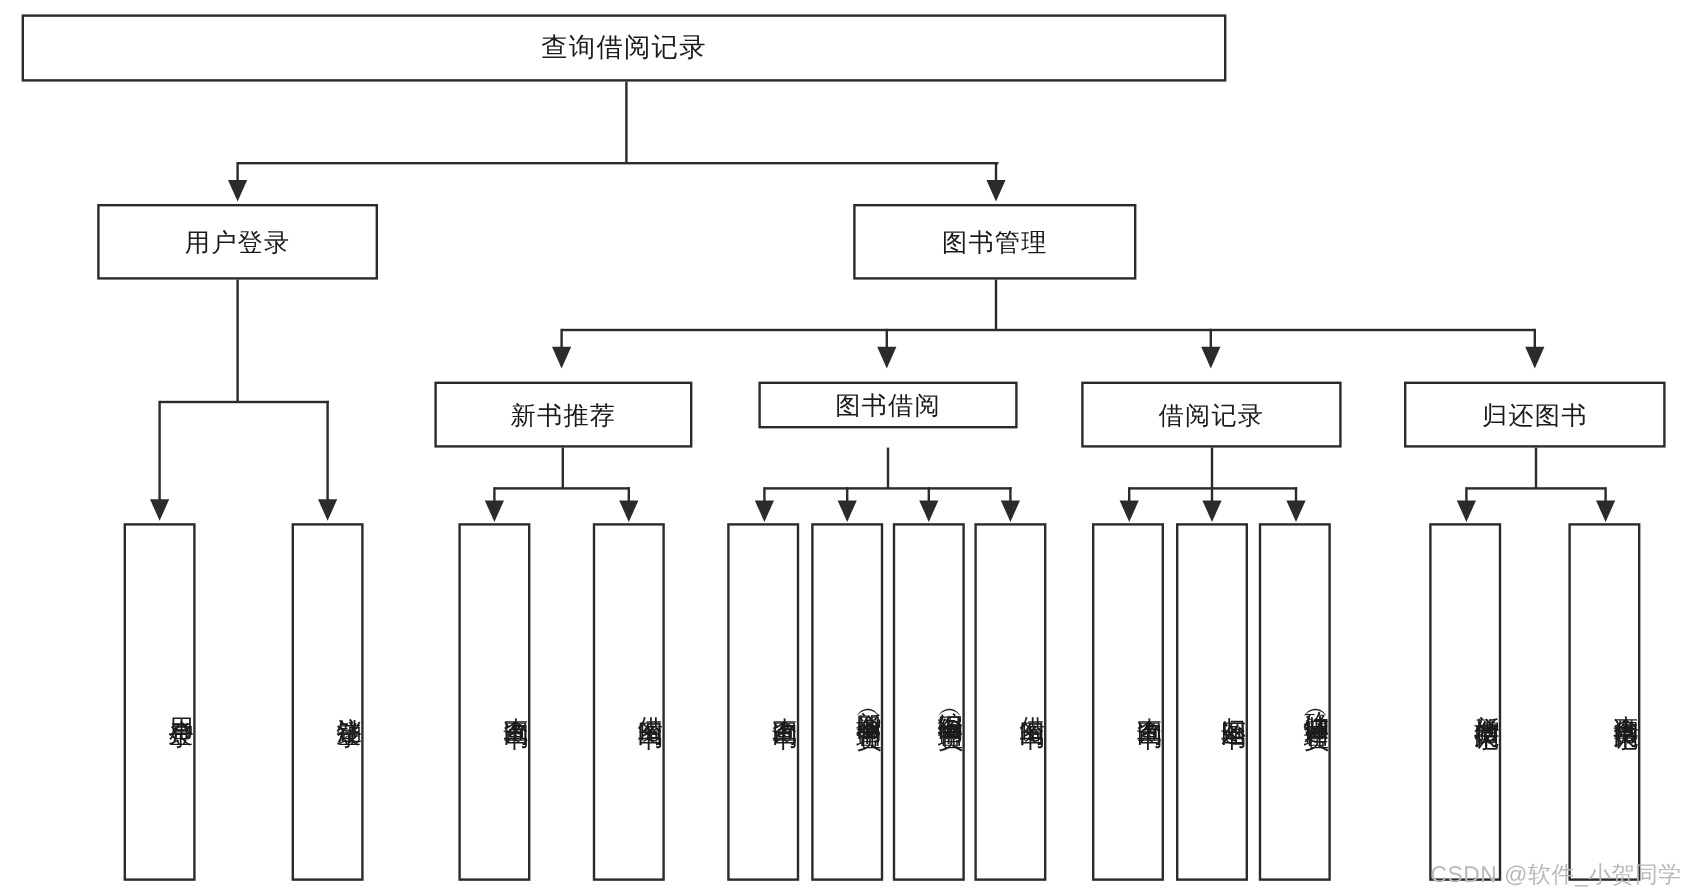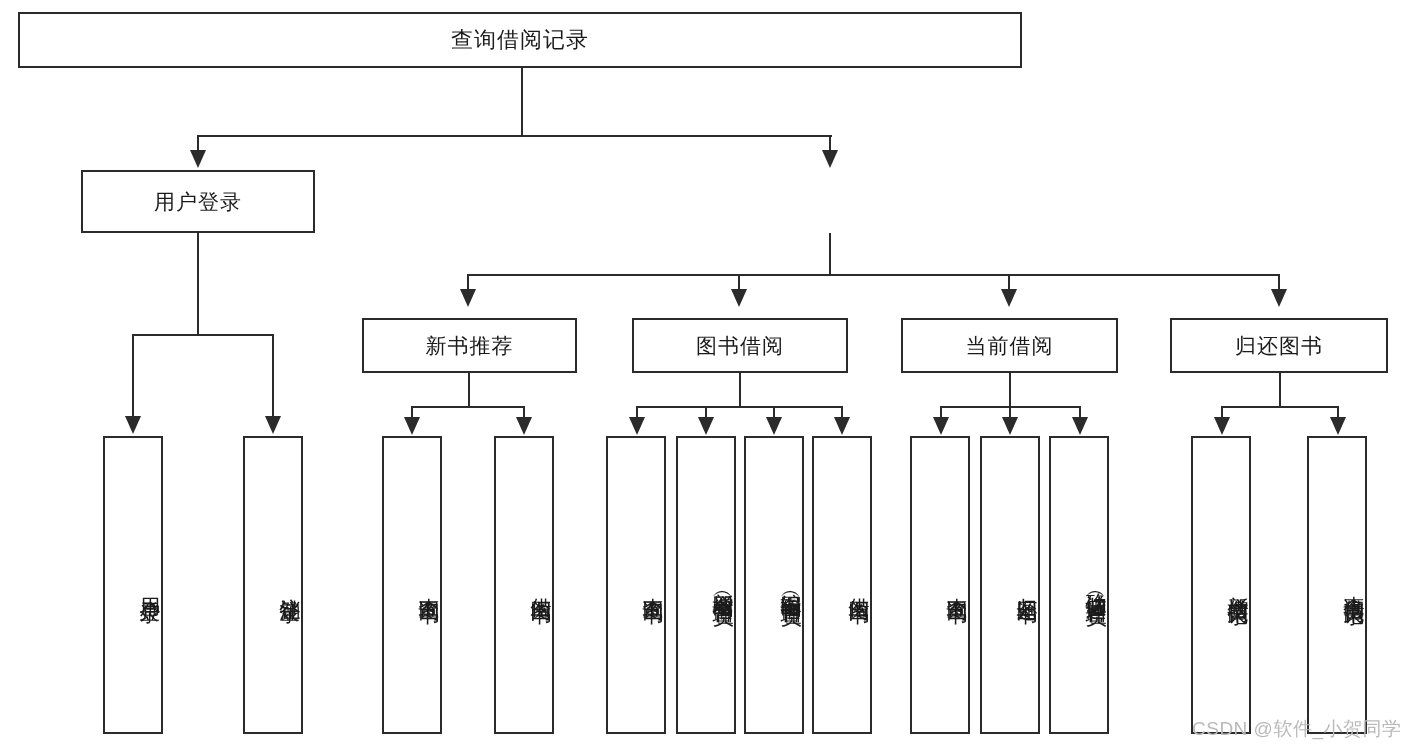--- a/index.html
+++ b/index.html
@@ -85,20 +85,23 @@
   <div class="edge v" style="left:521px; top:68px; width:2px; height:68px;"></div>
   <div class="edge h" style="left:198px; top:135px; width:634px; height:2px;"></div>
   <div class="edge v" style="left:197px; top:135px; width:2px; height:18px;"></div>
   <div class="arrow" style="left:190px; top:150px;"></div>
   <div class="edge v" style="left:829px; top:135px; width:2px; height:18px;"></div>
   <div class="arrow" style="left:822px; top:150px;"></div>
 
   <div class="node horiz" style="left:81px; top:170px; width:234px; height:63px;">
     <span>用户登录</span>
   </div>
+  <div class="node horiz" style="left:711px; top:170px; width:236px; height:63px;">
+    <span>图书管理</span>
+  </div>
 
   <div class="edge v" style="left:197px; top:233px; width:2px; height:102px;"></div>
   <div class="edge h" style="left:133px; top:334px; width:141px; height:2px;"></div>
   <div class="edge v" style="left:132px; top:334px; width:2px; height:84px;"></div>
   <div class="arrow" style="left:125px; top:416px;"></div>
   <div class="edge v" style="left:272px; top:334px; width:2px; height:84px;"></div>
   <div class="arrow" style="left:265px; top:416px;"></div>
 
   <div class="edge v" style="left:829px; top:233px; width:2px; height:42px;"></div>
   <div class="edge h" style="left:468px; top:274px; width:811px; height:2px;"></div>
@@ -107,25 +110,25 @@
   <div class="edge v" style="left:738px; top:274px; width:2px; height:18px;"></div>
   <div class="arrow" style="left:731px; top:289px;"></div>
   <div class="edge v" style="left:1008px; top:274px; width:2px; height:18px;"></div>
   <div class="arrow" style="left:1001px; top:289px;"></div>
   <div class="edge v" style="left:1278px; top:274px; width:2px; height:18px;"></div>
   <div class="arrow" style="left:1271px; top:289px;"></div>
 
   <div class="node horiz" style="left:362px; top:318px; width:215px; height:55px;">
     <span>新书推荐</span>
   </div>
-  <div class="node horiz" style="left:632px; top:318px; width:216px; height:55px;">
+  <div class="node horiz" style="left:632px; top:318px; width:216px; height:39px;">
     <span>图书借阅</span>
   </div>
   <div class="node horiz" style="left:901px; top:318px; width:217px; height:55px;">
-    <span>当前借阅</span>
+    <span>借阅记录</span>
   </div>
   <div class="node horiz" style="left:1170px; top:318px; width:218px; height:55px;">
     <span>归还图书</span>
   </div>
 
   <div class="edge v" style="left:468px; top:373px; width:2px; height:34px;"></div>
   <div class="edge h" style="left:412px; top:406px; width:113px; height:2px;"></div>
   <div class="edge v" style="left:411px; top:406px; width:2px; height:13px;"></div>
   <div class="arrow" style="left:404px; top:417px;"></div>
   <div class="edge v" style="left:523px; top:406px; width:2px; height:13px;"></div>

